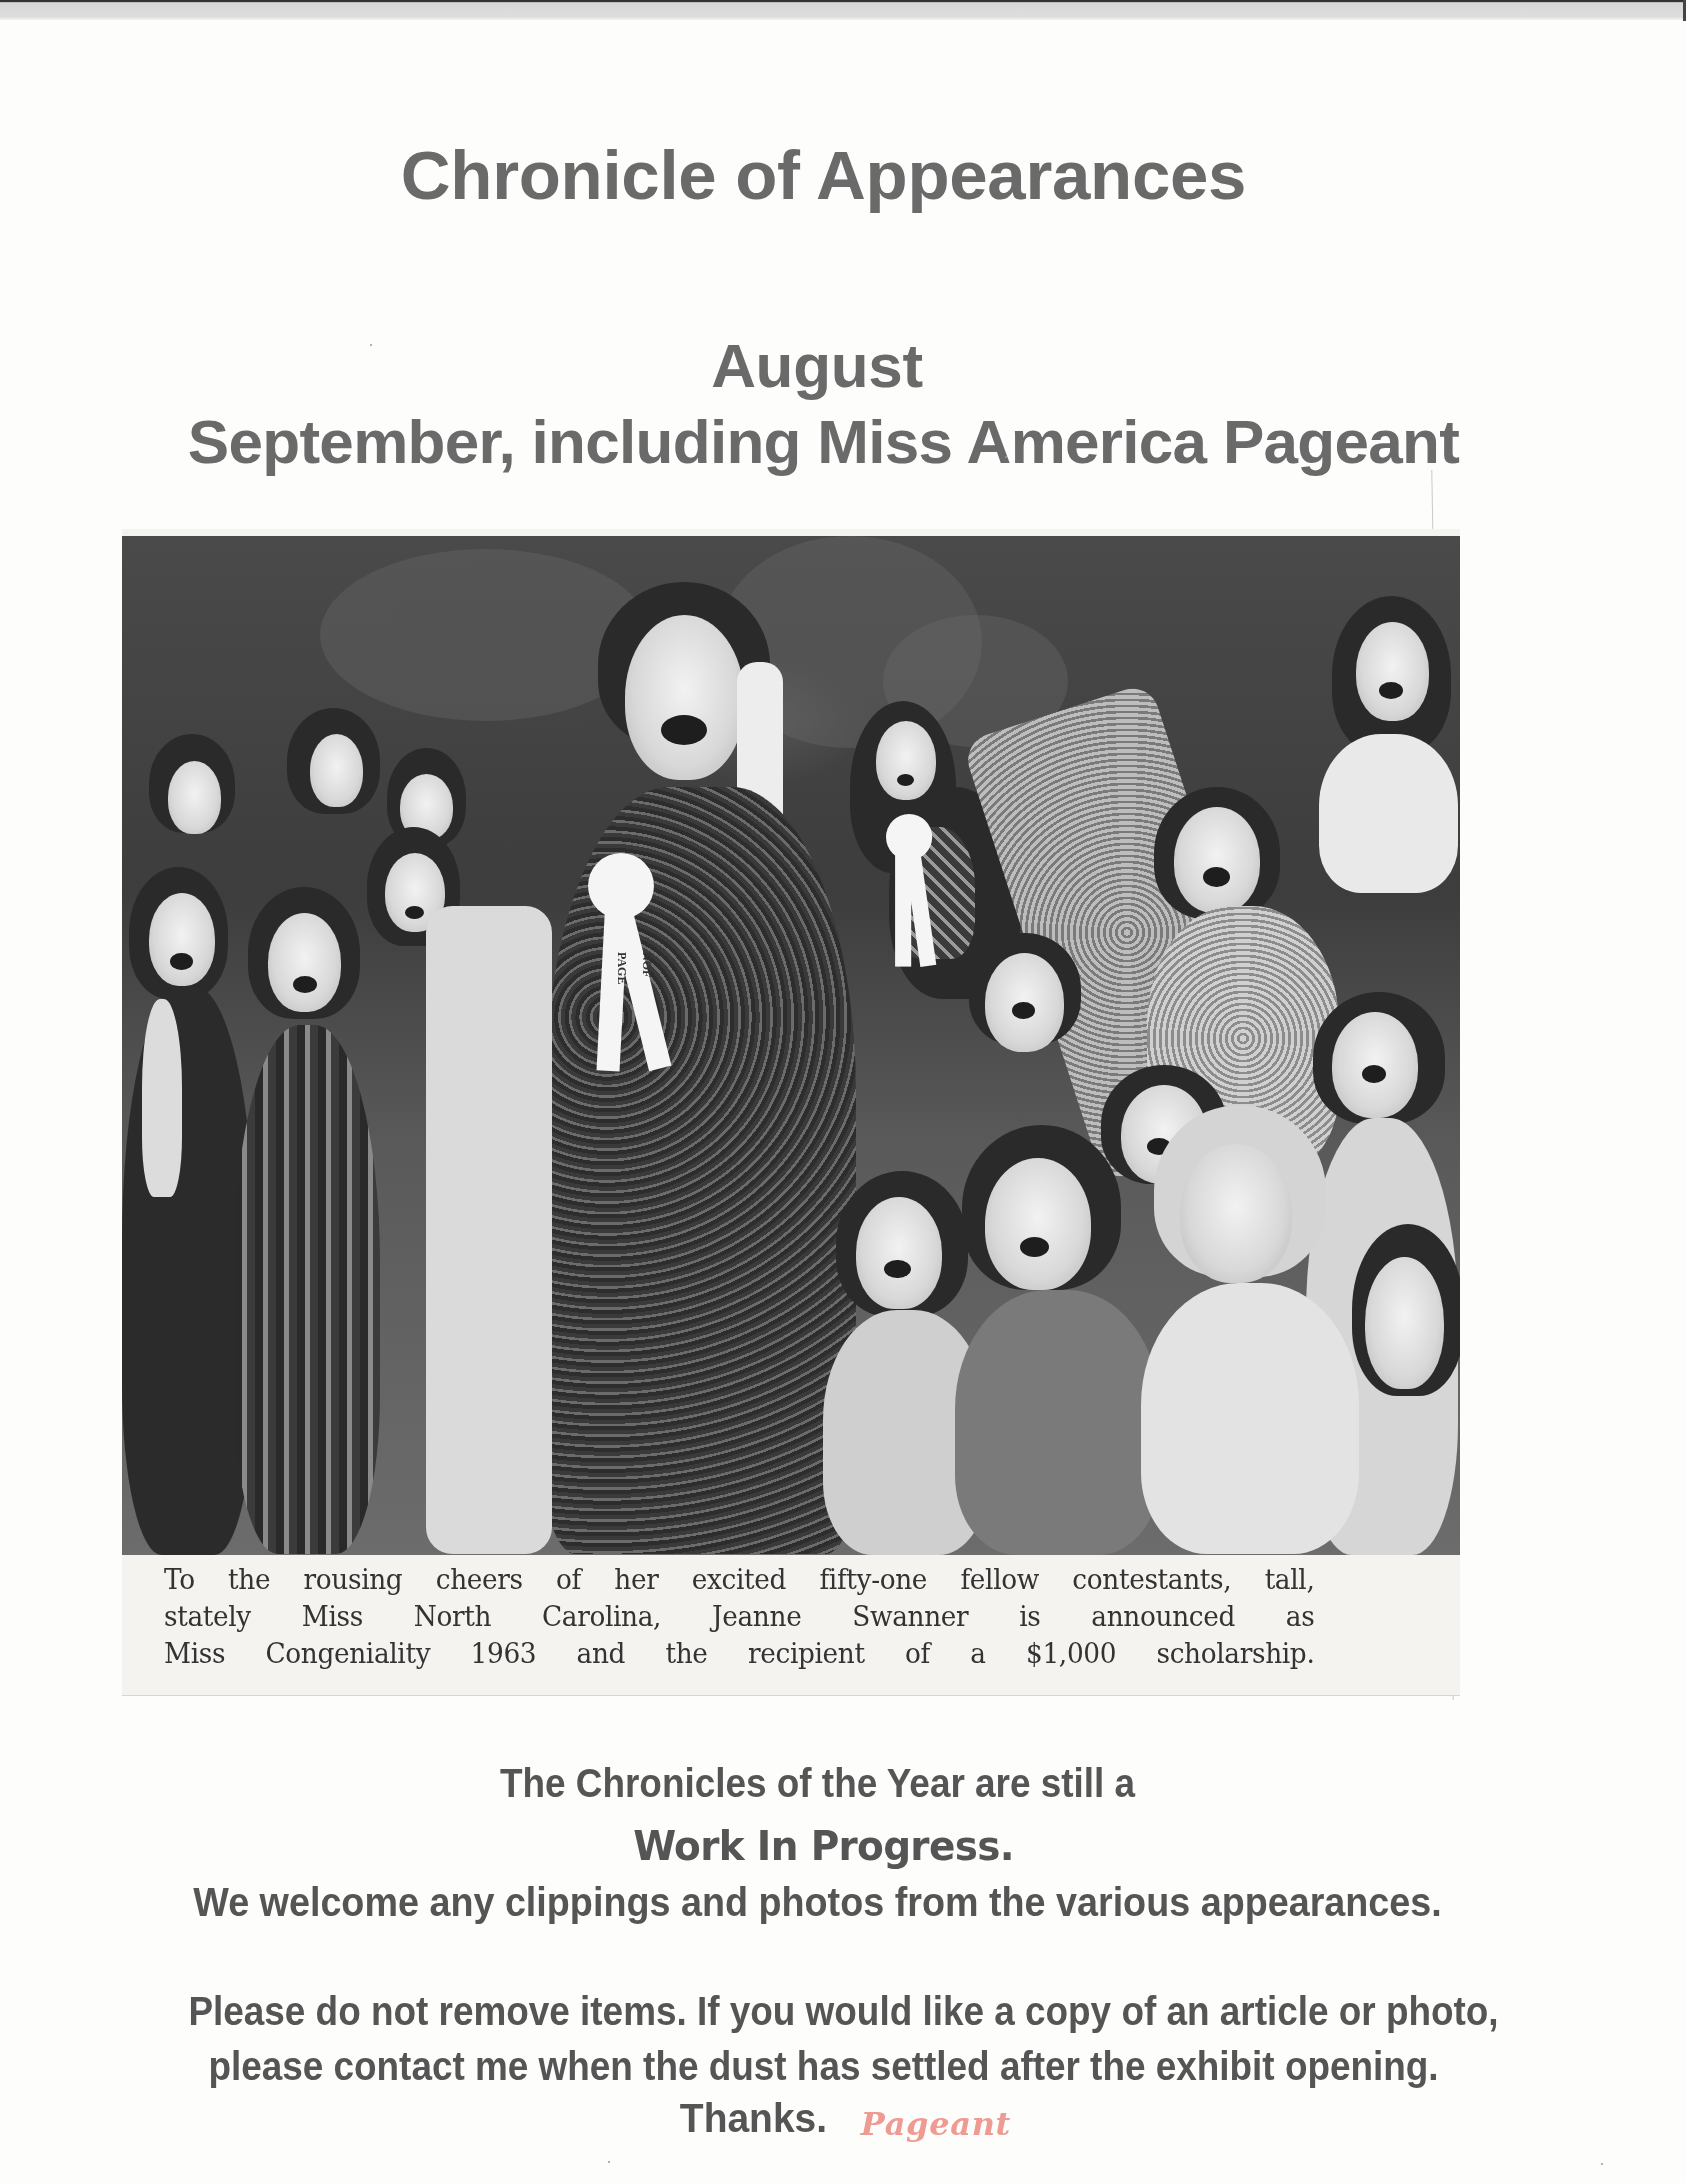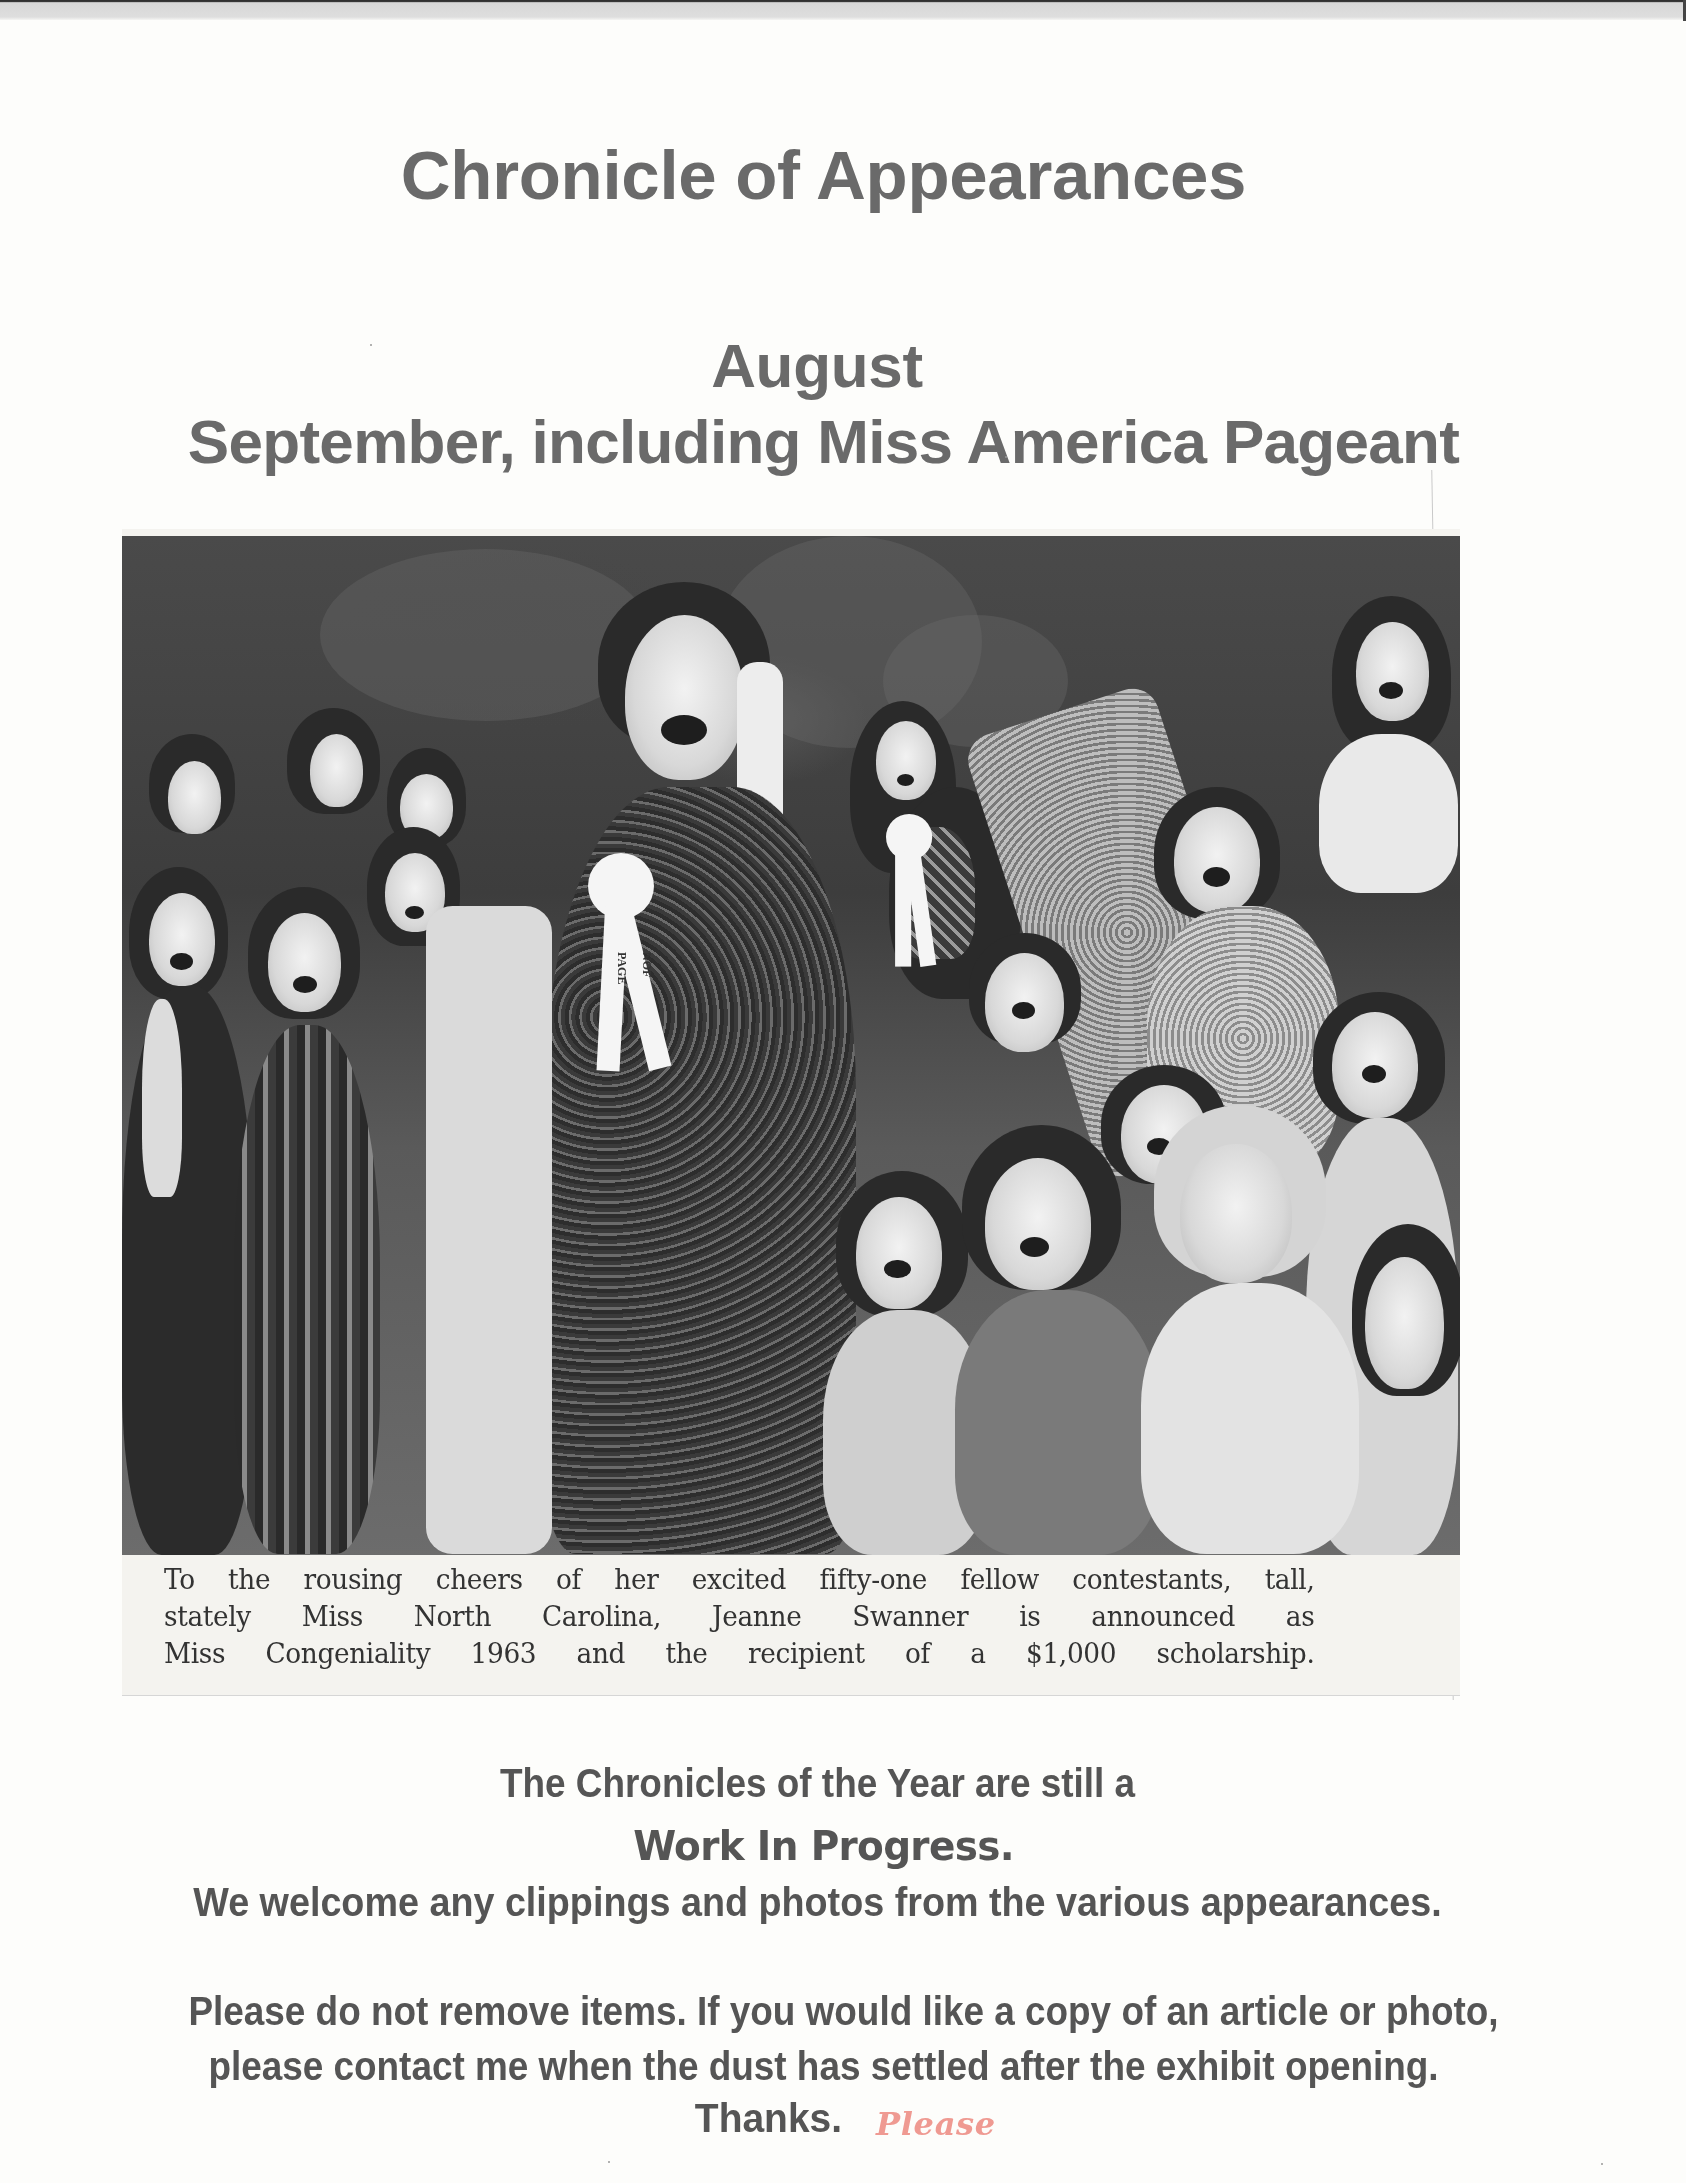--- a/index.html
+++ b/index.html
@@ -334,20 +334,20 @@
   <div class="clip-bottom-line"></div>
 </div>
 
 <div id="n1" class="notice">The Chronicles of the Year are still a</div>
 <div id="n2" class="notice" style="font-family:'DejaVu Sans', sans-serif;">Work In Progress.</div>
 <div id="n3" class="notice">We welcome any clippings and photos from the various appearances.</div>
 <div id="n4" class="notice">Please do not remove items.  If you would like a copy of an article or photo,</div>
 <div id="n5" class="notice">please contact me when the dust has settled after the exhibit opening.</div>
 <div id="n6" class="notice">
   <span class="thanks-wrap">Thanks.</span>
-  <span class="signature">Please</span>
+  <span class="signature">Pageant</span>
 </div>
 
 <div class="speck" style="left:370px;top:344px;"></div>
 <div class="speck" style="left:1005px;top:456px;"></div>
 <div class="speck" style="left:1601px;top:2163px;"></div>
 <div class="speck" style="left:608px;top:2161px;"></div>
 
 
 </body></html>

